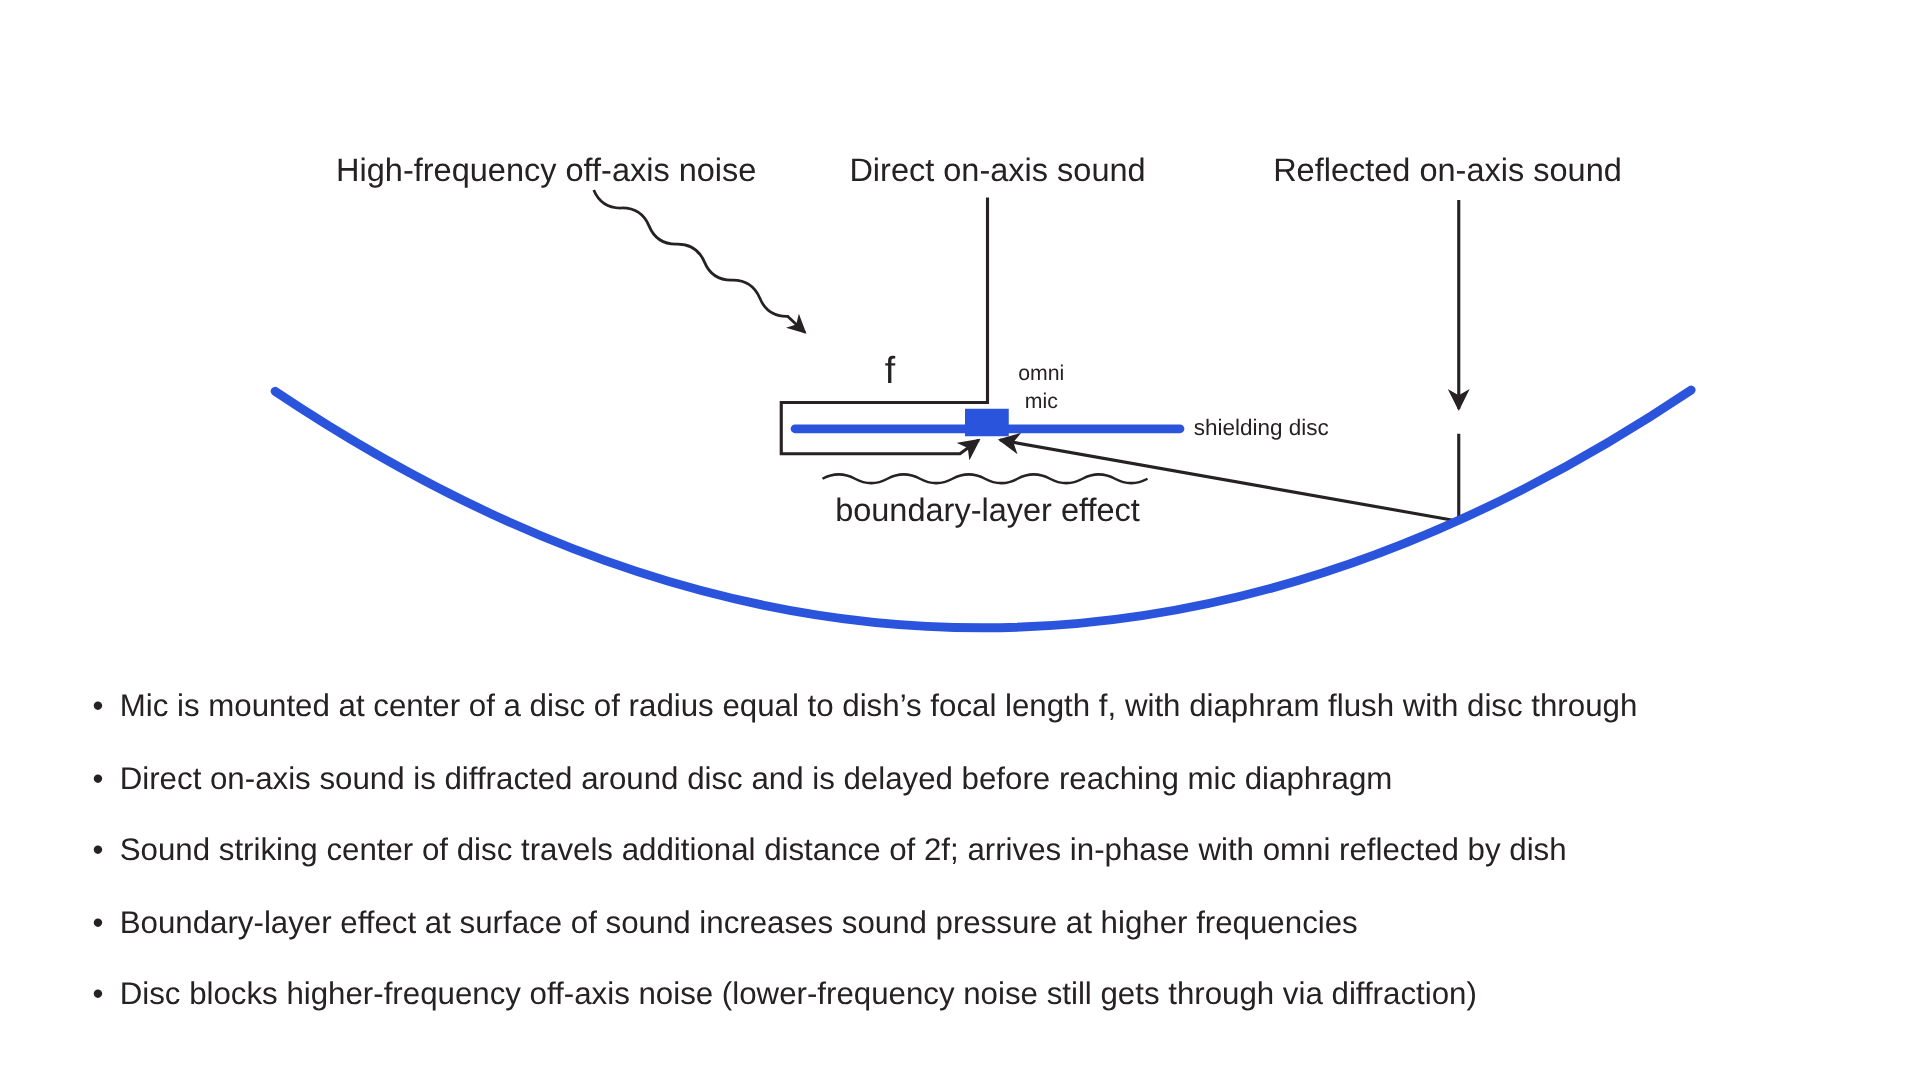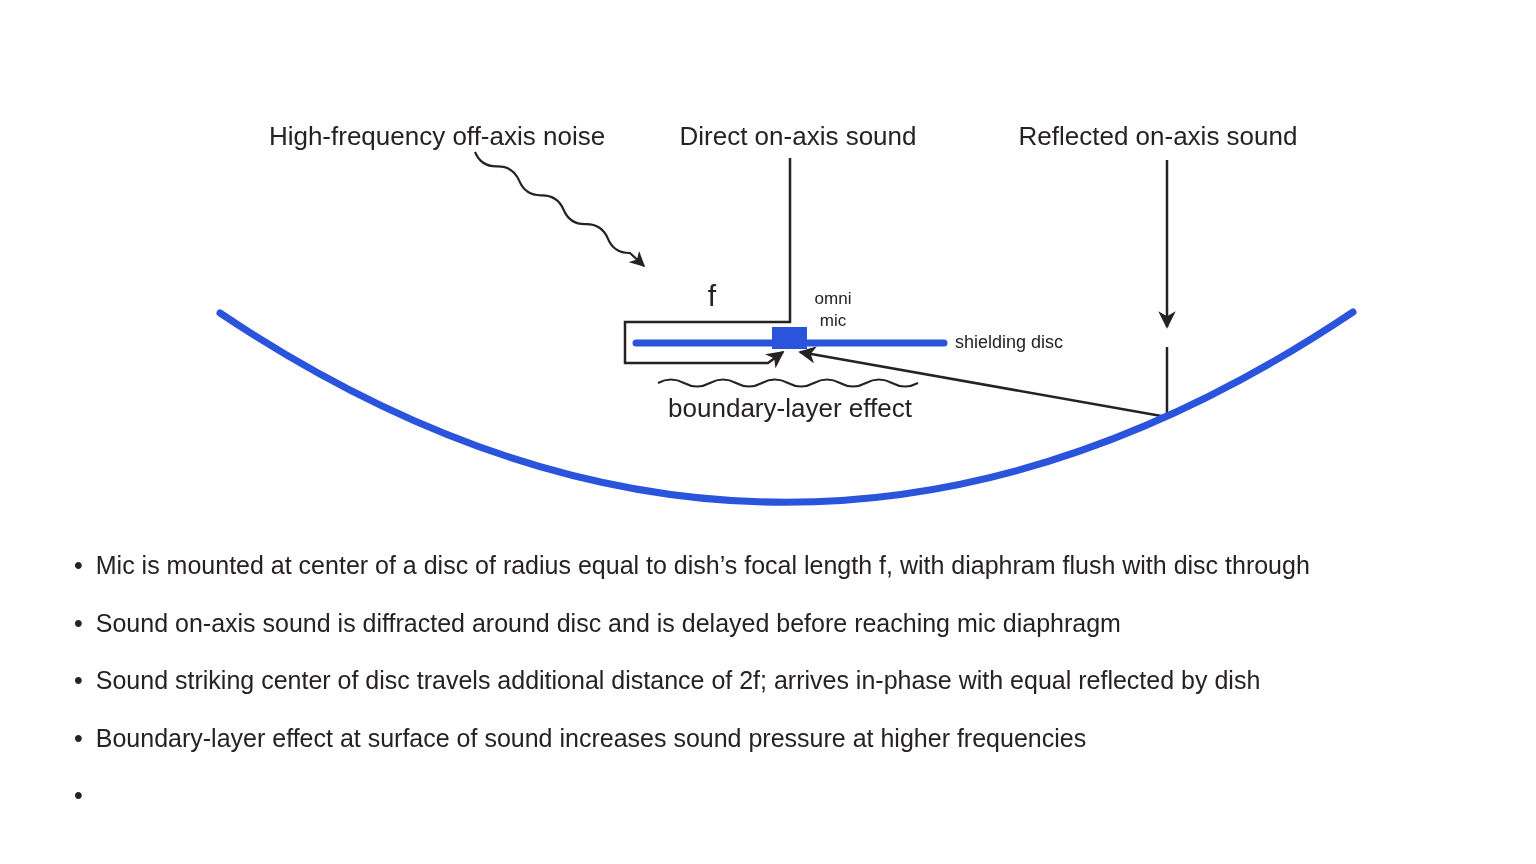--- a/index.html
+++ b/index.html
@@ -90,28 +90,29 @@
     <text class="svg-label lbl-boundary" x="790" y="417" text-anchor="middle">boundary-layer effect</text>
   </svg>
 
   <ul class="bullets">
     <li>
       <span class="bullet-dot">•</span>
       <span>Mic is mounted at center of a disc of radius equal to dish’s focal length f, with diaphram flush with disc through</span>
     </li>
     <li>
       <span class="bullet-dot">•</span>
-      <span>Sound on-axis sound is diffracted around disc and is delayed before reaching mic diaphragm</span>
+      <span>Direct on-axis sound is diffracted around disc and is delayed before reaching mic diaphragm</span>
     </li>
     <li>
       <span class="bullet-dot">•</span>
-      <span>Sound striking center of disc travels additional distance of 2f; arrives in-phase with equal reflected by dish</span>
+      <span>Sound striking center of disc travels additional distance of 2f; arrives in-phase with omni reflected by dish</span>
     </li>
     <li>
       <span class="bullet-dot">•</span>
       <span>Boundary-layer effect at surface of sound increases sound pressure at higher frequencies</span>
     </li>
     <li>
       <span class="bullet-dot">•</span>
+      <span>Disc blocks higher-frequency off-axis noise (lower-frequency noise still gets through via diffraction)</span>
     </li>
   </ul>
 
 </div>
 
 </body></html>

